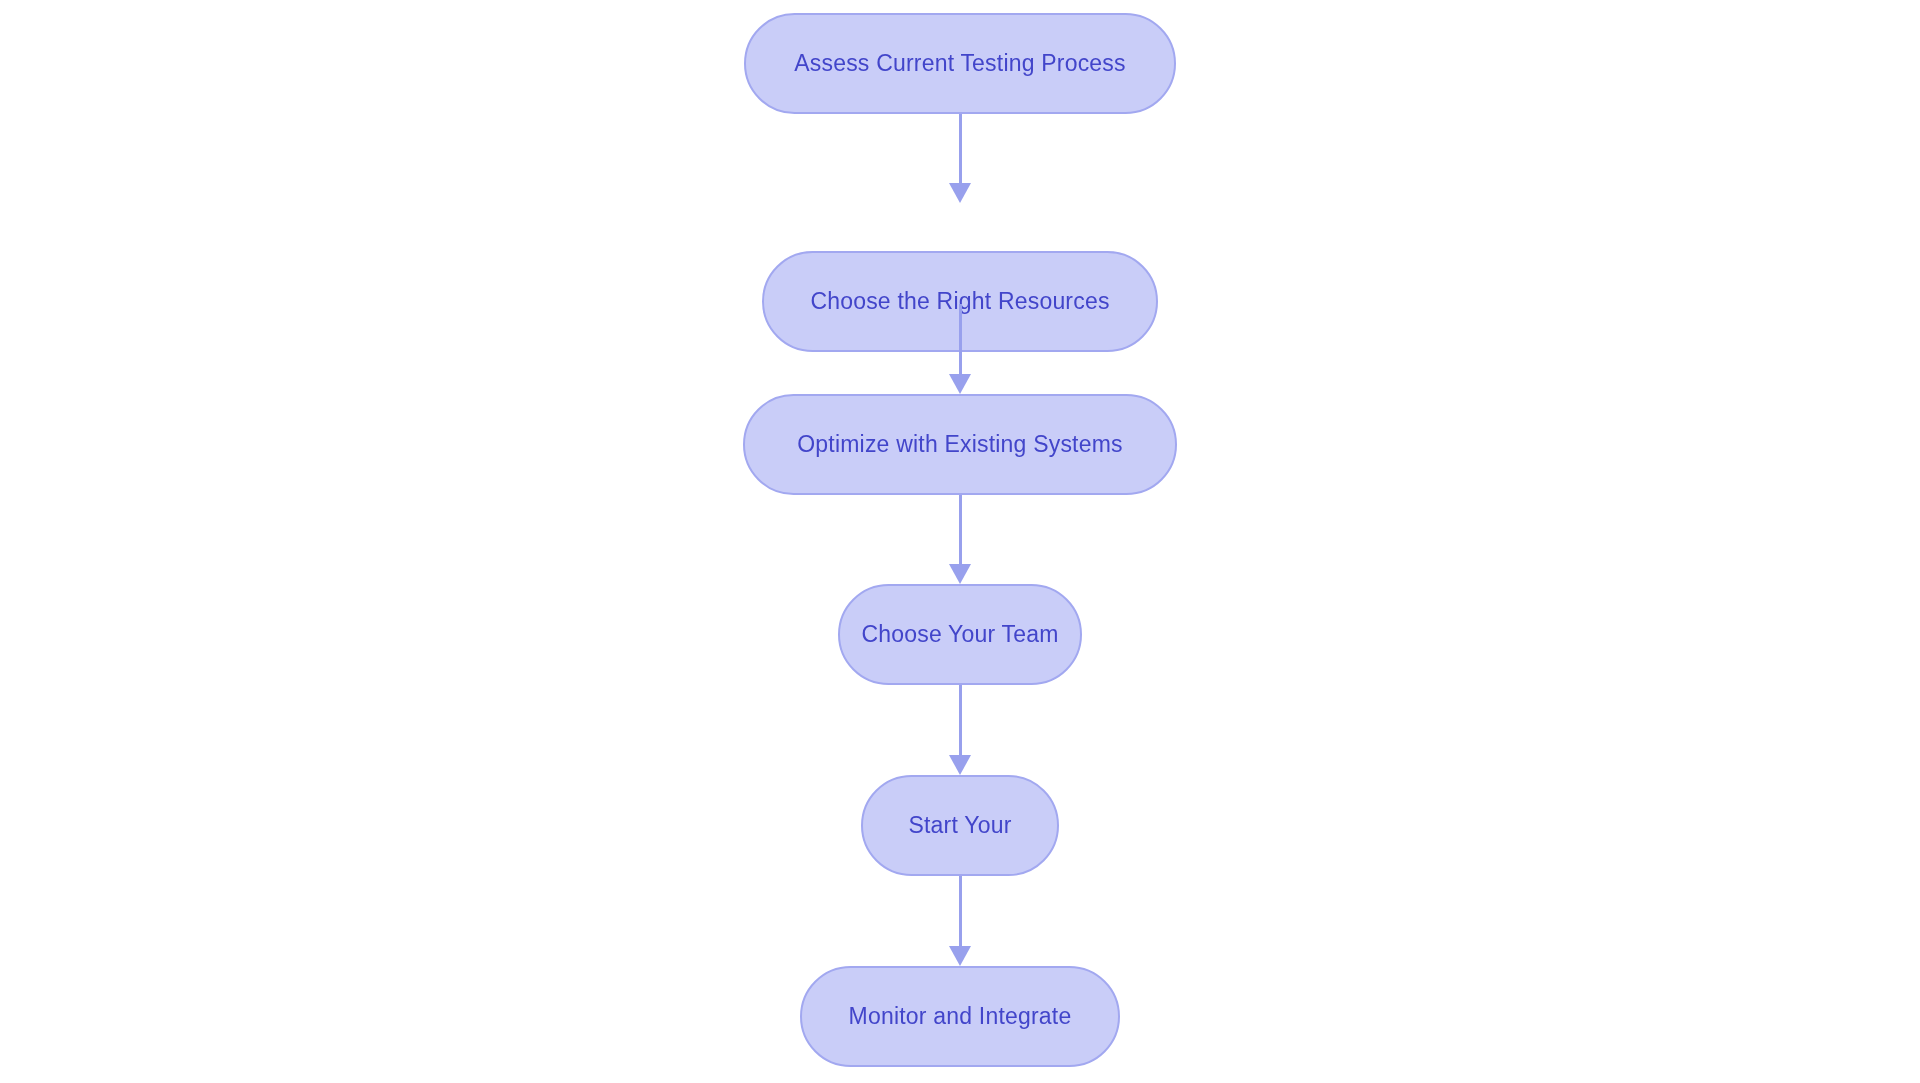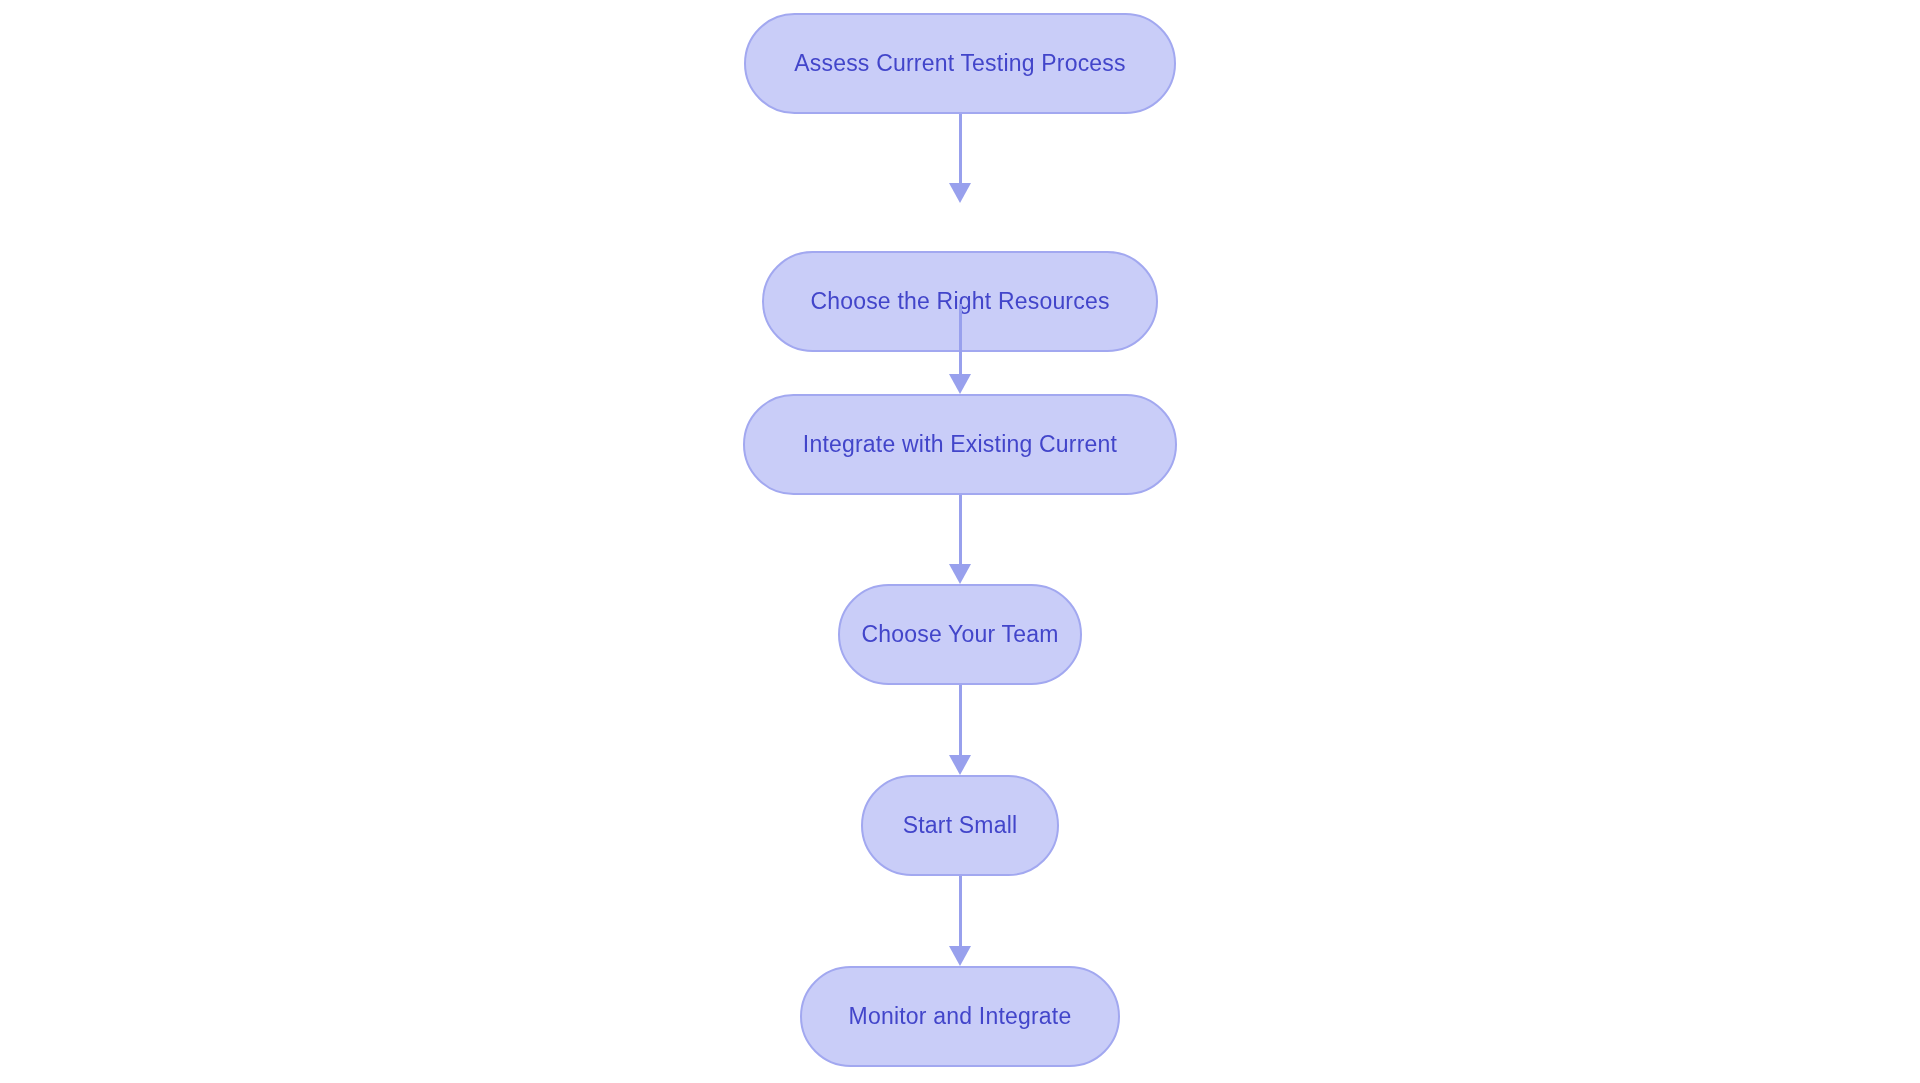--- a/index.html
+++ b/index.html
@@ -68,39 +68,39 @@
   <div class="node" style="left:762px; top:203px; width:396px;margin-top:48px;">
     <span>Choose the Right Resources</span>
   </div>
 
   <div class="arrow" style="left:949px; top:304px; height:90px;">
     <div class="shaft"></div>
     <div class="head"></div>
   </div>
 
   <div class="node" style="left:743px; top:394px; width:434px;">
-    <span>Integrate with Existing Current</span>
+    <span>Optimize with Existing Systems</span>
   </div>
 
   <div class="arrow" style="left:949px; top:495px; height:89px;">
     <div class="shaft"></div>
     <div class="head"></div>
   </div>
 
   <div class="node" style="left:838px; top:584px; width:244px;">
     <span>Choose Your Team</span>
   </div>
 
   <div class="arrow" style="left:949px; top:685px; height:90px;">
     <div class="shaft"></div>
     <div class="head"></div>
   </div>
 
   <div class="node" style="left:861px; top:775px; width:198px;">
-    <span>Start Small</span>
+    <span>Start Your</span>
   </div>
 
   <div class="arrow" style="left:949px; top:876px; height:90px;">
     <div class="shaft"></div>
     <div class="head"></div>
   </div>
 
   <div class="node" style="left:800px; top:966px; width:320px;">
     <span>Monitor and Integrate</span>
   </div>

